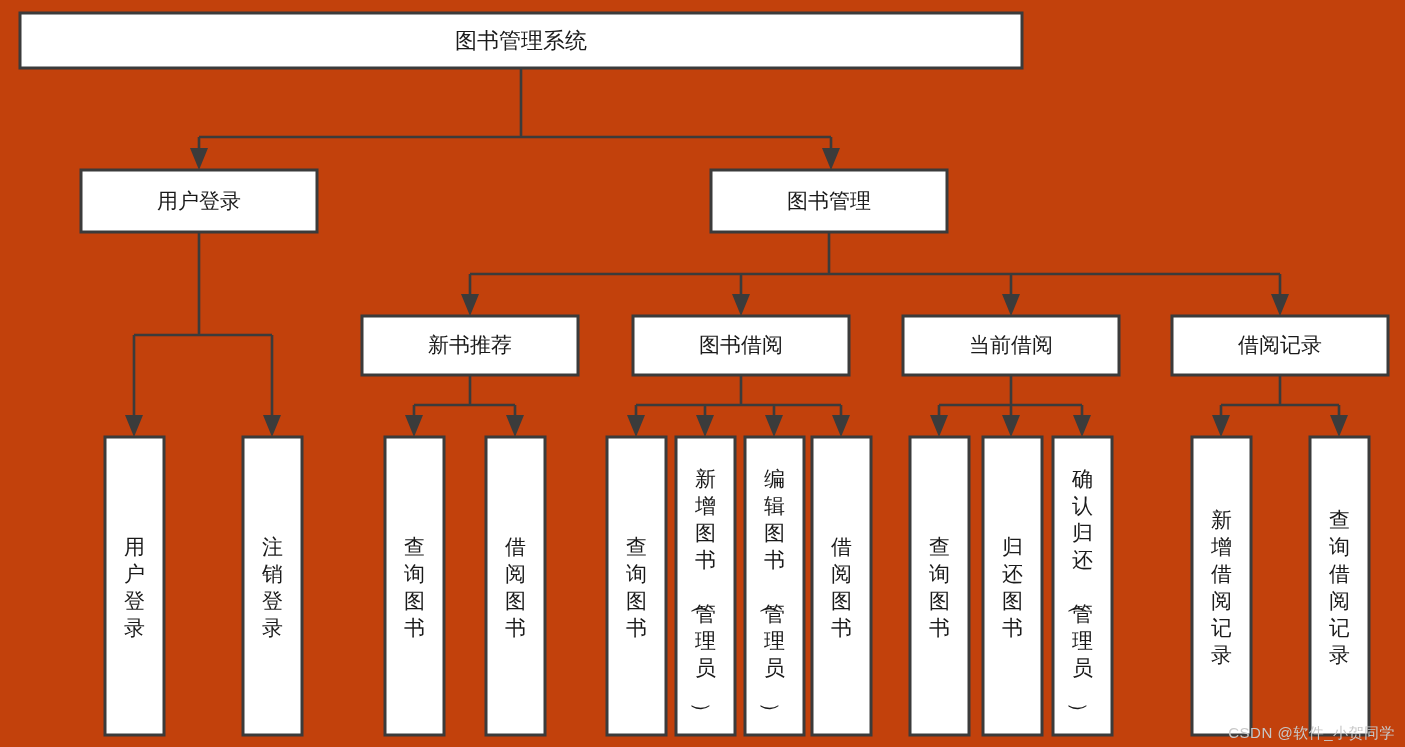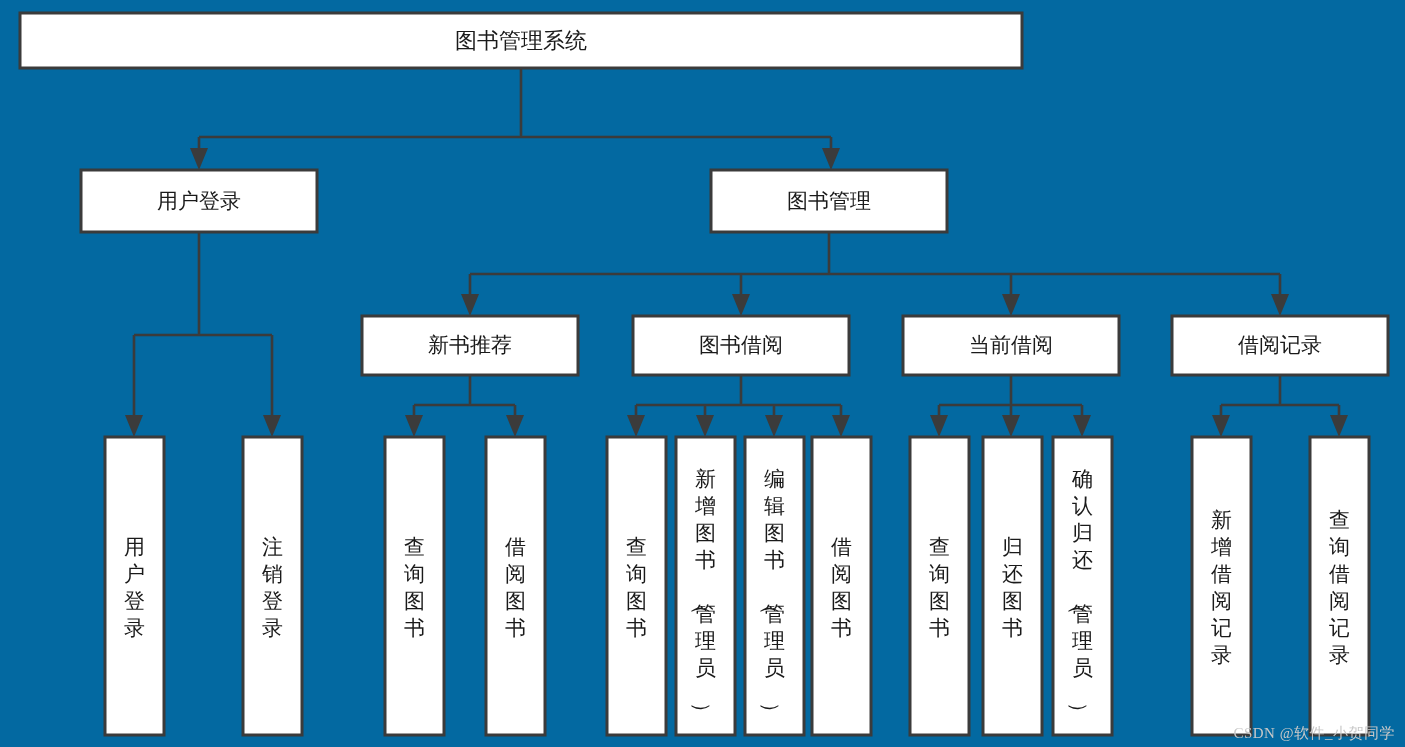--- a/index.html
+++ b/index.html
@@ -11,21 +11,21 @@
   body {
     width: 1405px;
     height: 747px;
     overflow: hidden;
     font-family: "DejaVu Sans", "Liberation Sans", sans-serif;
   }
   #diagram-root {
     position: relative;
     width: 1405px;
     height: 747px;
-    background: #0369a1;
+    background: #c2410c;
   }
   svg#flow {
     display: block;
     width: 1405px;
     height: 747px;
   }
   .box-rect {
     fill: #ffffff;
     stroke: #3b3b3b;
     stroke-width: 3;
@@ -55,21 +55,21 @@
     font-family: "DejaVu Sans", "Liberation Sans", sans-serif;
     font-size: 21px;
     text-anchor: middle;
   }
   .watermark {
     position: absolute;
     right: 10px;
     bottom: 4px;
     color: #c8c8c8;
     font-size: 15px;
-    font-family: Liberation Serif, serif;
+    font-family: Liberation Sans, sans-serif;
     letter-spacing: 0.5px;
     white-space: nowrap;
     user-select: none;
   }
 </style>
 </head>
 <body>
 
 <div id="diagram-root">
 

